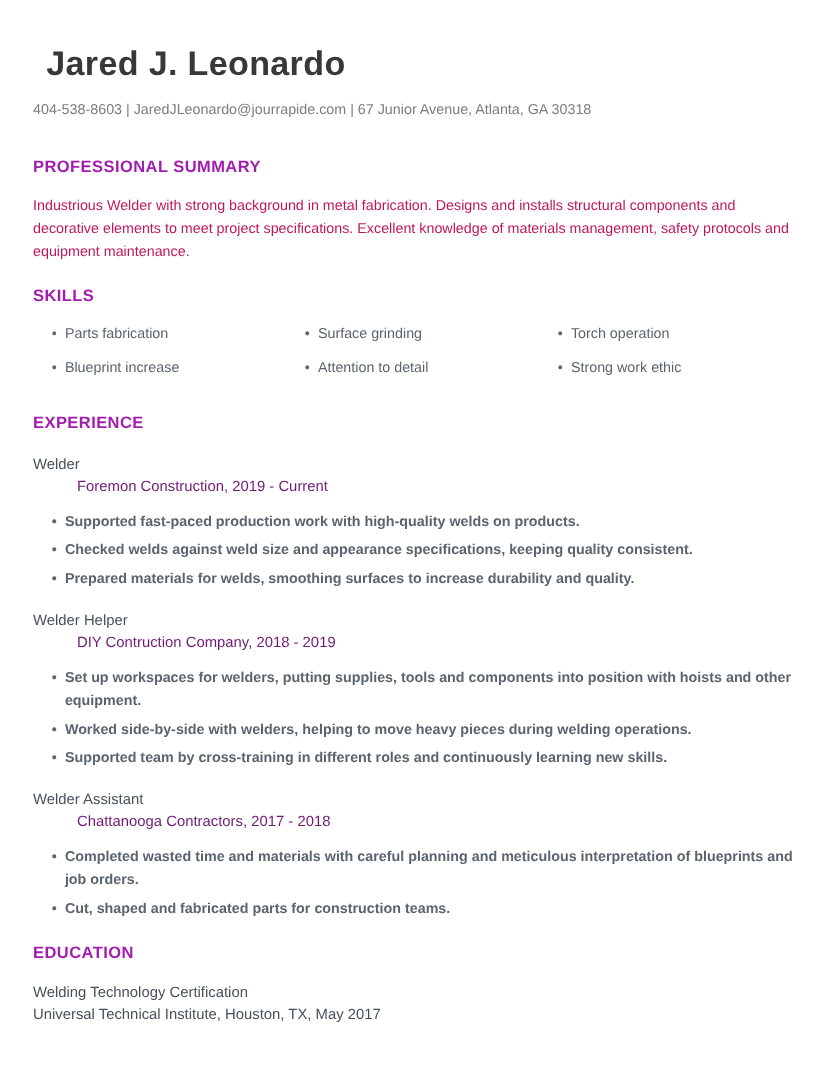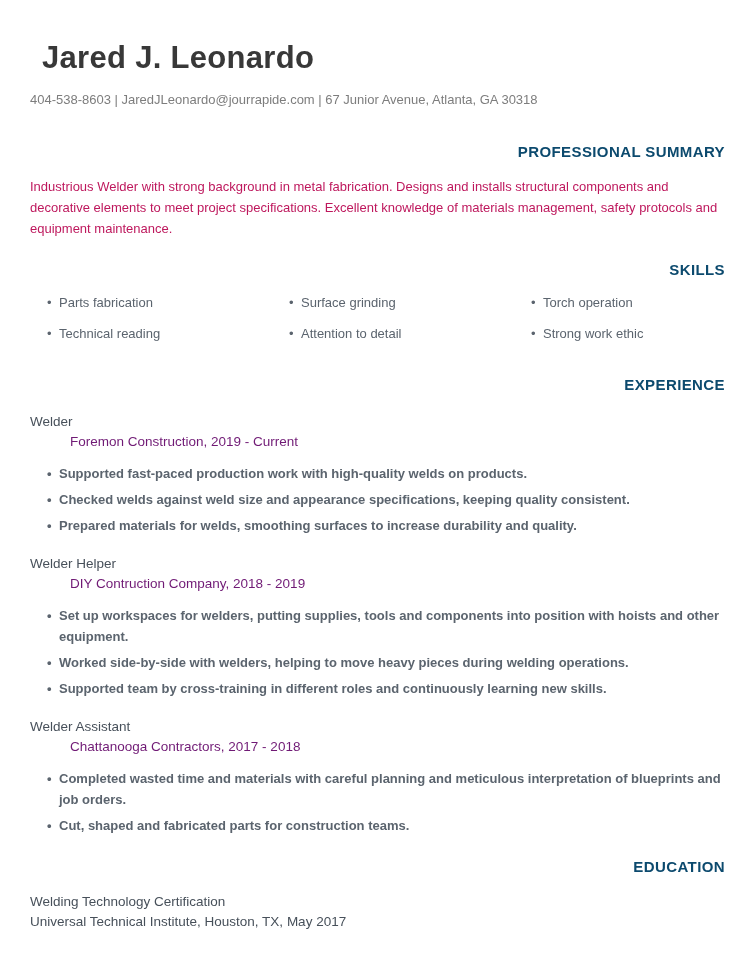--- a/index.html
+++ b/index.html
@@ -34,22 +34,21 @@
     color: #7d7d7d;
   }
 
   
   .section-heading {
     margin: 0;
     font-size: 15px;
     line-height: 19px;
     font-weight: 800;
     letter-spacing: 0.4px;
-    color: #0c4a6e;
-    text-align: right;
+    color: #a21caf;
   }
   .section { margin-top: 21px; }
   .section.first { margin-top: 33px; }
 
   
   .summary-text {
     margin: 15px 0 0 0;
     font-size: 13px;
     line-height: 21px;
     color: #be185d;
@@ -74,21 +73,21 @@
     position: absolute;
     left: 0;
     top: 0;
     color: #5b646e;
   }
 
   
   ul.skills-grid {
     display: grid;
     grid-template-columns: 230px 230px auto;
-    column-gap: 12px;
+    column-gap: 0;
   }
   ul.skills-grid li.bullet { margin-bottom: 10px; }
 
   
   .job { margin-top: 16px; }
   .job.first { margin-top: 15px; }
   .job-title {
     font-size: 13.5px;
     line-height: 20px;
     color: #47505a;
@@ -129,21 +128,21 @@
     <h2 class="section-heading">PROFESSIONAL SUMMARY</h2>
     <p class="summary-text">Industrious Welder with strong background in metal fabrication. Designs and installs structural components and decorative elements to meet project specifications. Excellent knowledge of materials management, safety protocols and equipment maintenance.</p>
   </section>
 
   <section class="section">
     <h2 class="section-heading">SKILLS</h2>
     <ul class="bullets skills-grid">
       <li class="bullet">Parts fabrication</li>
       <li class="bullet">Surface grinding</li>
       <li class="bullet">Torch operation</li>
-      <li class="bullet">Technical reading</li>
+      <li class="bullet">Blueprint increase</li>
       <li class="bullet">Attention to detail</li>
       <li class="bullet">Strong work ethic</li>
     </ul>
   </section>
 
   <section class="section">
     <h2 class="section-heading">EXPERIENCE</h2>
 
     <div class="job first">
       <div class="job-title">Welder</div>

